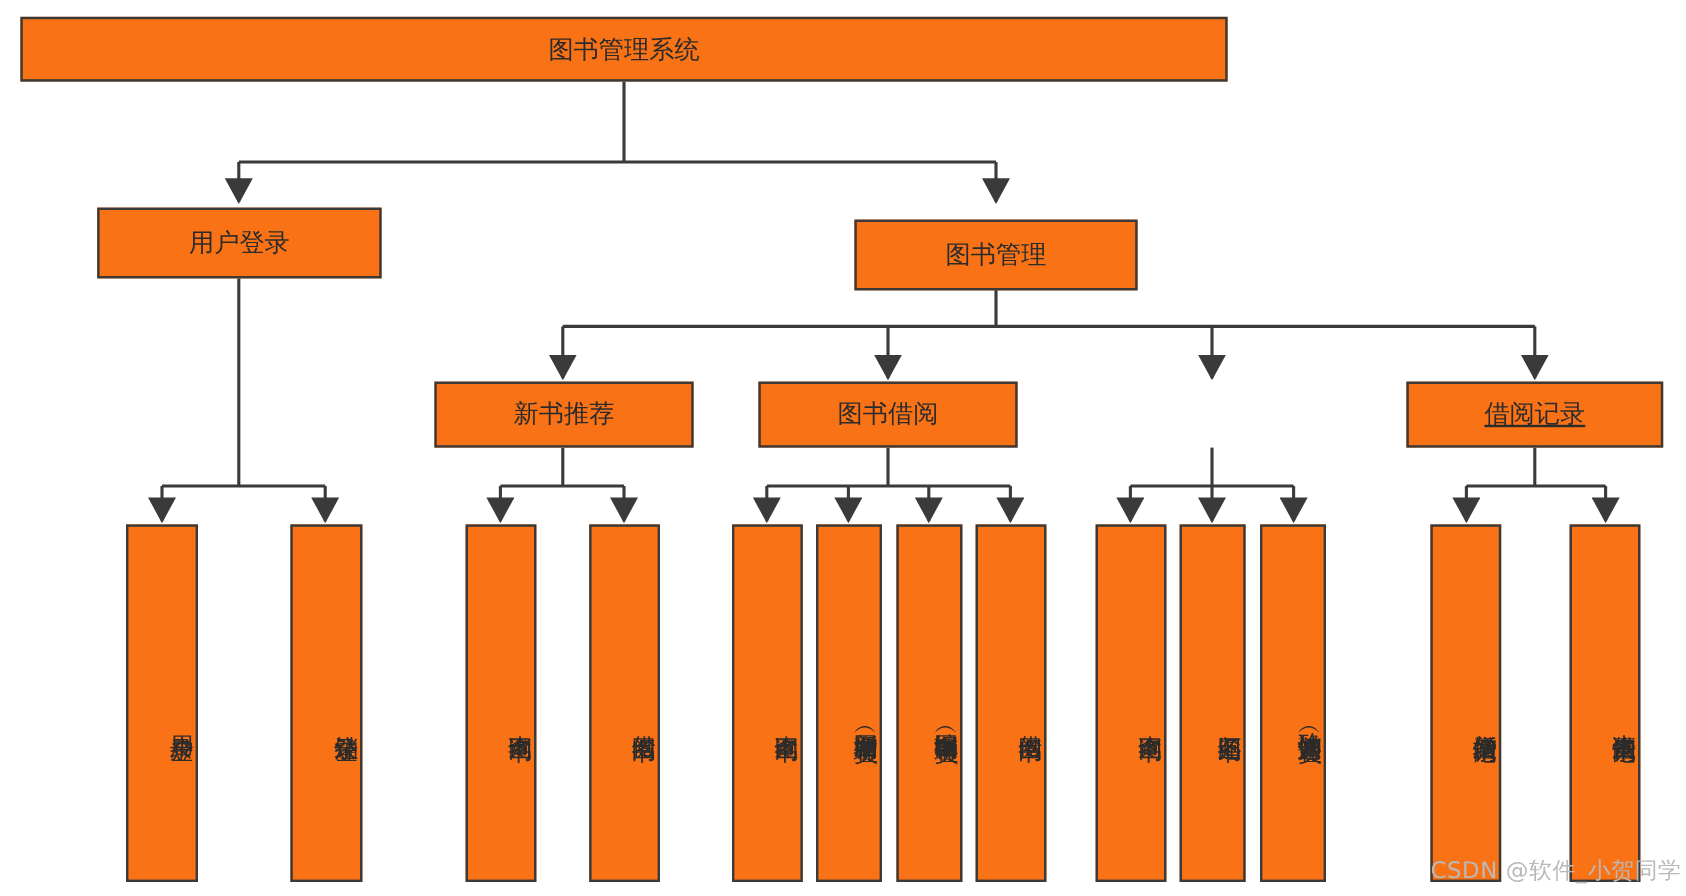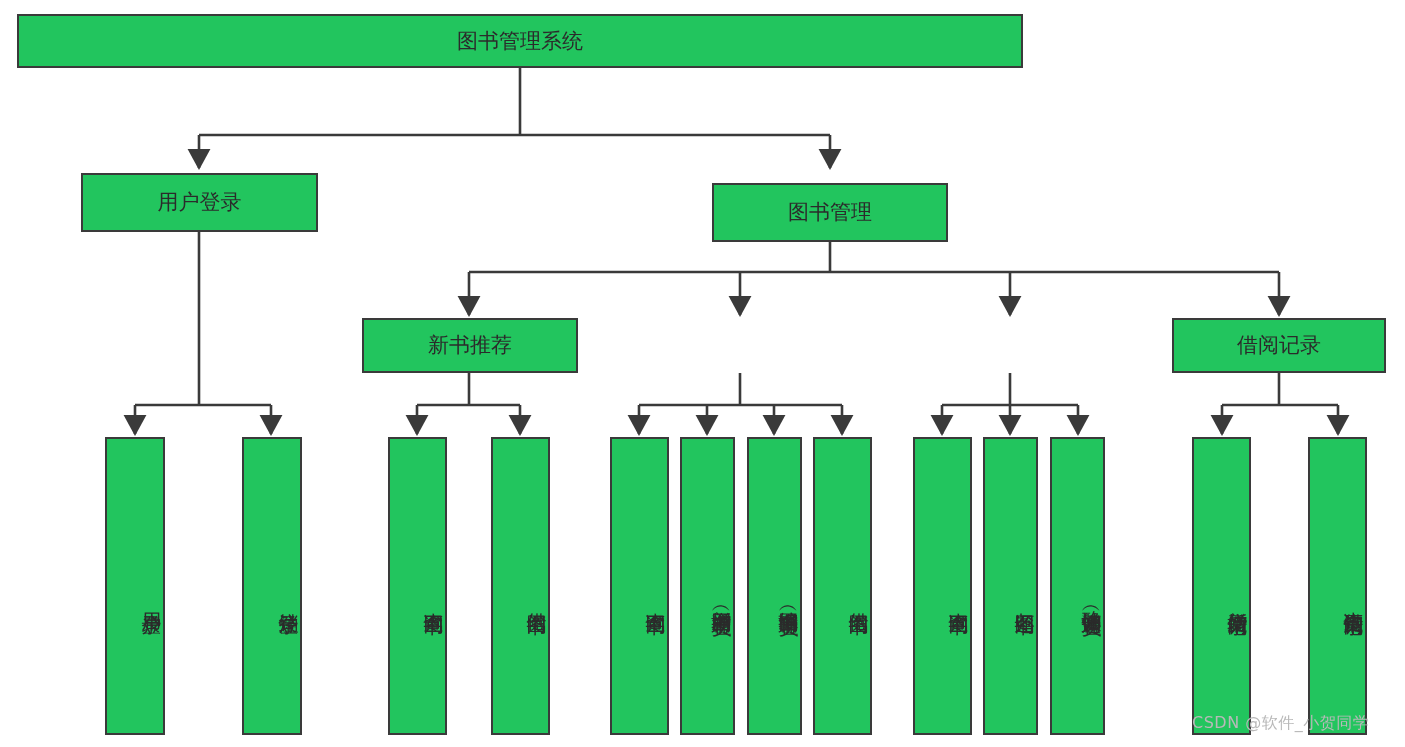--- a/index.html
+++ b/index.html
@@ -23,21 +23,21 @@
     left: 0;
     top: 0;
     width: 1405px;
     height: 747px;
     pointer-events: none;
   }
   .node {
     position: absolute;
     box-sizing: border-box;
     border: 2.5px solid #3a3a3a;
-    background: #22c55e;
+    background: #f97316;
     display: flex;
     align-items: center;
     justify-content: center;
     color: #2b2b2b;
     line-height: 1.18;
     text-align: right;
   }
   .node.h {
     font-size: 21px;
     writing-mode: horizontal-tb;
@@ -51,21 +51,21 @@
     padding-top: 26px;
     letter-spacing: 1px;
   }
   .node.v .vtext {
     writing-mode: vertical-rl;
     text-orientation: upright;
     white-space: nowrap;
   }
   .watermark {
     position: absolute;
-    font-size: 16px;
+    font-size: 19px;
     color: #b9b9b9;
     white-space: nowrap;
     letter-spacing: 0.5px;
   }
 </style>
 </head>
 <body>
 
 <div id="canvas">
 
@@ -128,23 +128,26 @@
   </div>
 
   <div class="node h" style="left:712px; top:173px; width:236px; height:59px;margin-top:10px;">
     <span>图书管理</span>
   </div>
 
   <div class="node h" style="left:362px; top:318px; width:216px; height:55px;">
     <span>新书推荐</span>
   </div>
 
-
-
-  <div class="node h" style="left:1172px; top:318px; width:214px; height:55px;">
+  <div class="node h" style="left:632px; top:318px; width:216px; height:55px;">
+    <span>图书借阅</span>
+  </div>
+
+
+  <div class="node h" style="left:1172px; top:318px; width:214px; height:55px;text-decoration:underline;">
     <span>借阅记录</span>
   </div>
 
   <div class="node v" style="left:105px; top:437px; width:60px; height:298px;">
     <span class="vtext">用户登录</span>
   </div>
 
   <div class="node v" style="left:242px; top:437px; width:60px; height:298px;">
     <span class="vtext">注销登录</span>
   </div>

